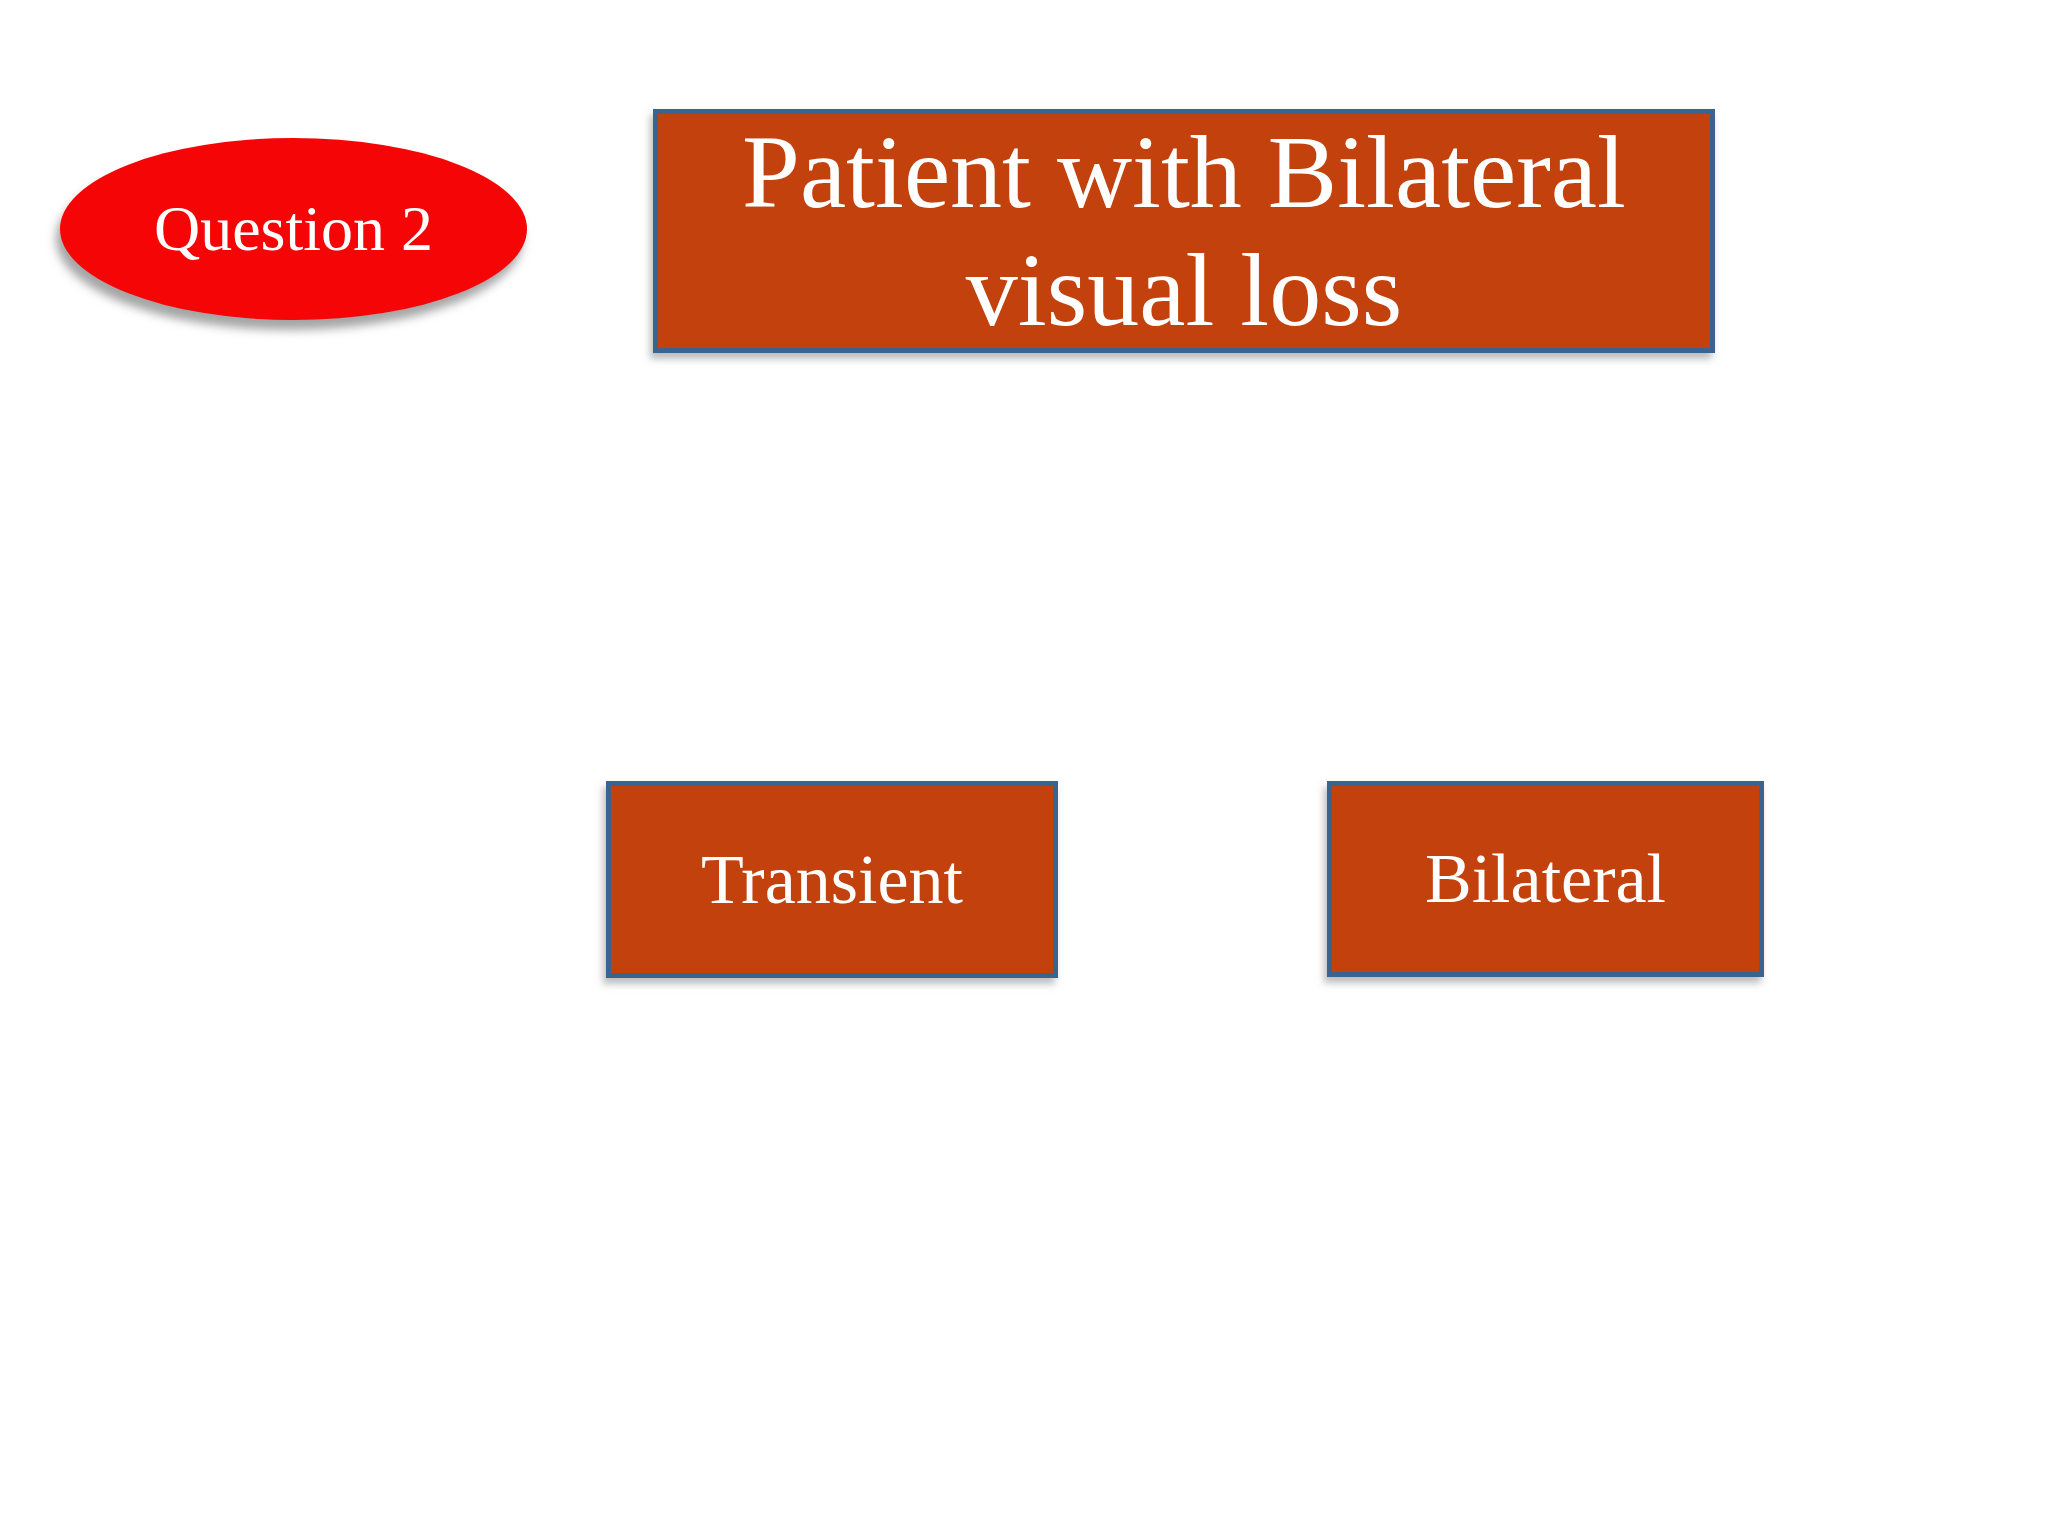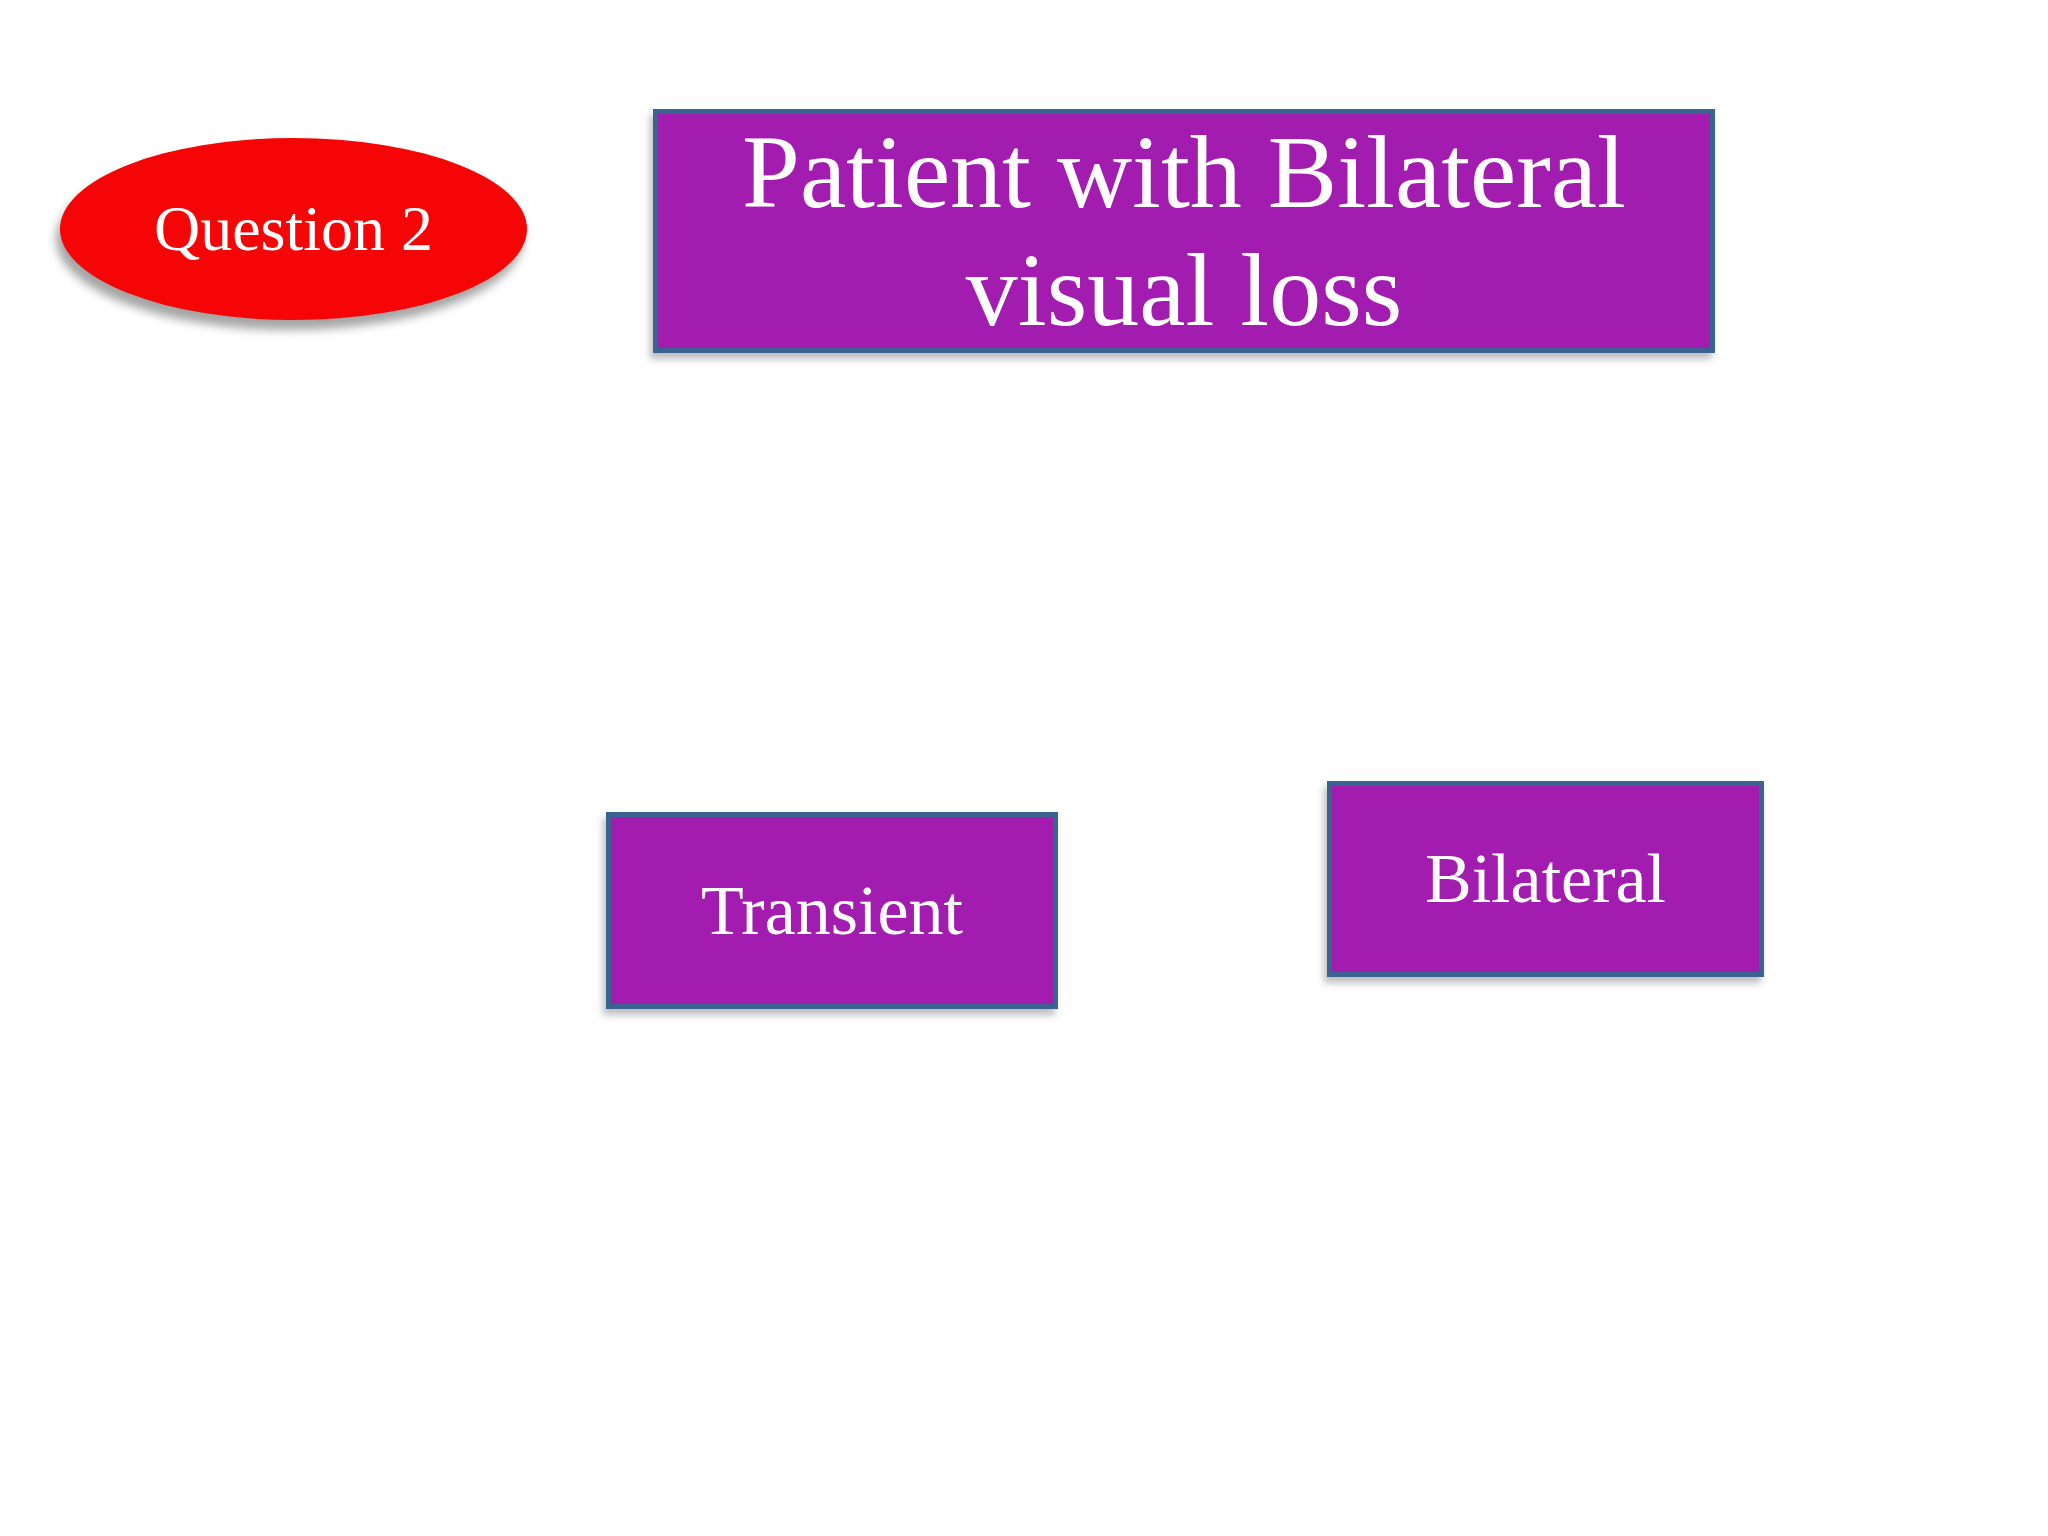--- a/index.html
+++ b/index.html
@@ -29,21 +29,21 @@
     top: 138px;
     width: 467px;
     height: 182px;
     background: #f50505;
     border-radius: 50%;
     font-size: 64px;
     line-height: 1;
     box-shadow: -4px 10px 10px rgba(110, 110, 110, 0.62);
   }
   .blue-box {
-    background: #a21caf;
+    background: #c2410c;
     border: 5px solid #3a6390;
     box-shadow: -3px 6px 7px rgba(125, 125, 125, 0.5);
     text-align: center;
   }
   .title-box {
     left: 653px;
     top: 109px;
     width: 1062px;
     height: 244px;
     font-size: 104px;
@@ -52,21 +52,20 @@
   }
   .option-box {
     font-size: 70px;
     line-height: 1;
   }
   .transient-box {
     left: 606px;
     top: 781px;
     width: 452px;
     height: 197px;
-    margin-top: 31px;
   }
   .persistent-box {
     left: 1327px;
     top: 781px;
     width: 437px;
     height: 196px;
   }
 </style>
 </head>
 <body>

